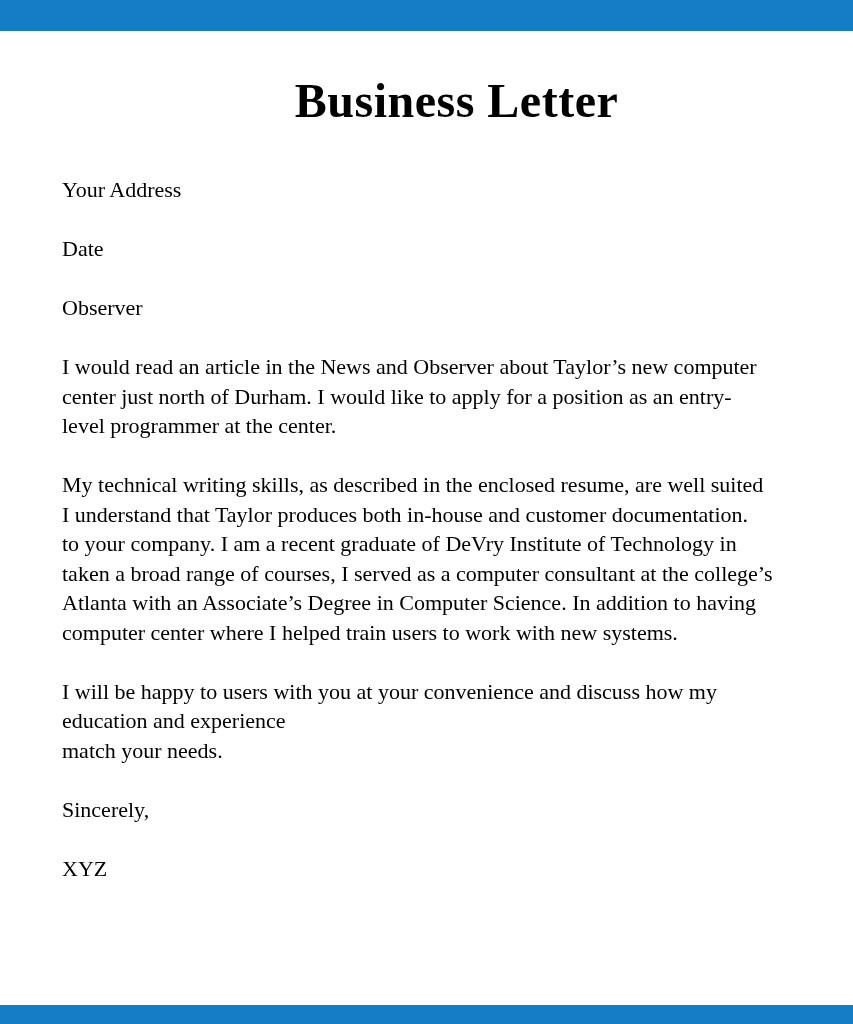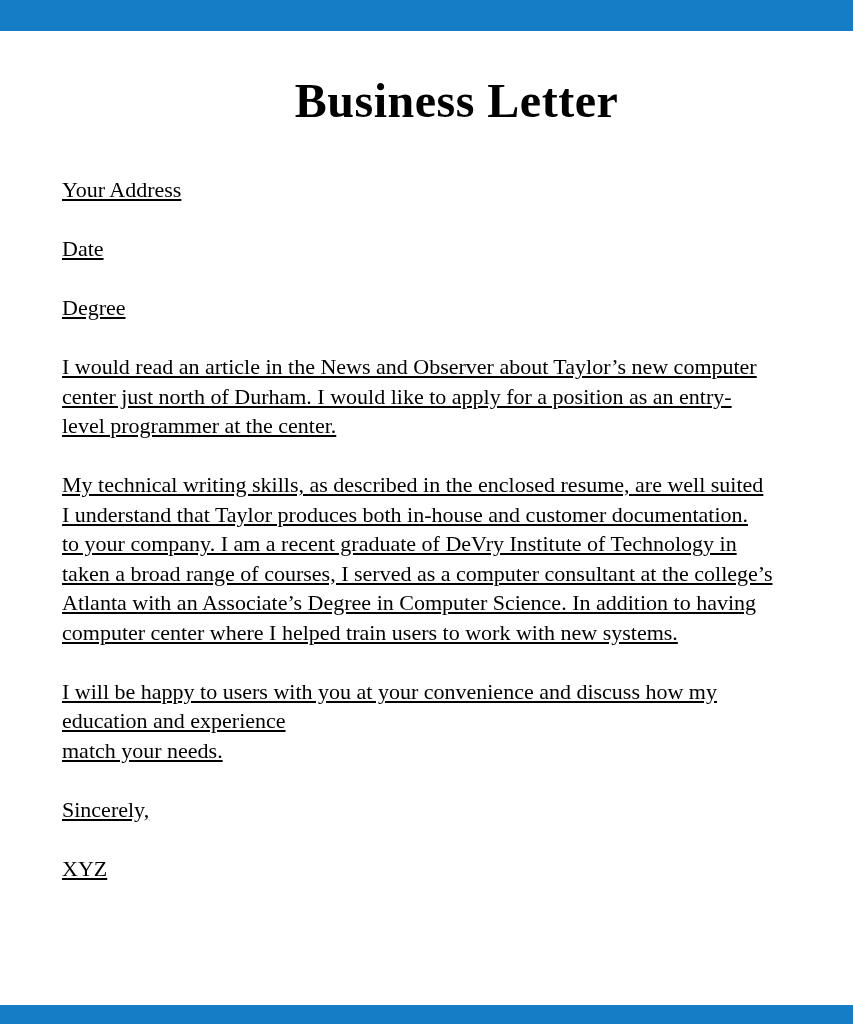--- a/index.html
+++ b/index.html
@@ -35,40 +35,39 @@
     letter-spacing: 0.5px;
   }
   .letter {
     margin: 46px 30px 0 32px;
     font-size: 22px;
     line-height: 29.5px;
   }
   .block {
     margin: 0 0 29.5px 0;
     padding: 0;
-    text-decoration: underline;
   }
   .letter-line {
     white-space: nowrap;
   }
 </style>
 </head>
 <body>
 
 <div class="page">
 
   <div class="accent-bar top"></div>
 
   <h1 class="title">Business Letter</h1>
 
   <div class="letter">
 
     <p class="block letter-line">Your Address</p>
     <p class="block letter-line">Date</p>
-    <p class="block letter-line">Degree</p>
+    <p class="block letter-line">Observer</p>
 
     <div class="block">
       <div class="letter-line">I would read an article in the News and Observer about Taylor’s new computer</div>
       <div class="letter-line">center just north of Durham. I would like to apply for a position as an entry-</div>
       <div class="letter-line">level programmer at the center.</div>
     </div>
 
     <div class="block">
       <div class="letter-line">My technical writing skills, as described in the enclosed resume, are well suited</div>
       <div class="letter-line">I understand that Taylor produces both in-house and customer documentation.</div>

